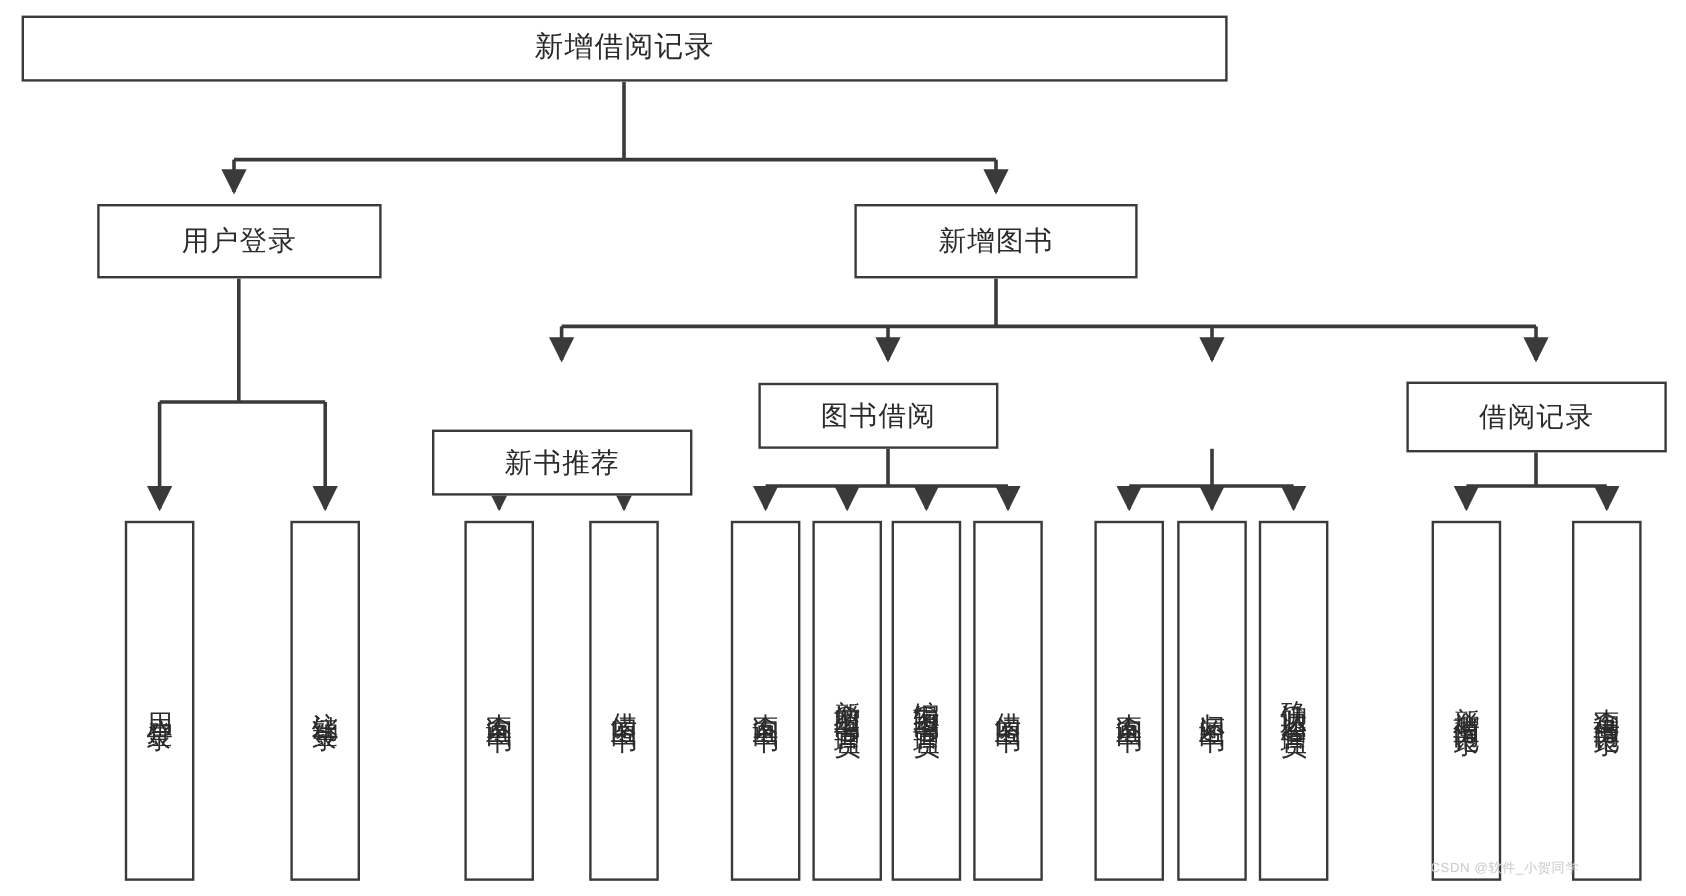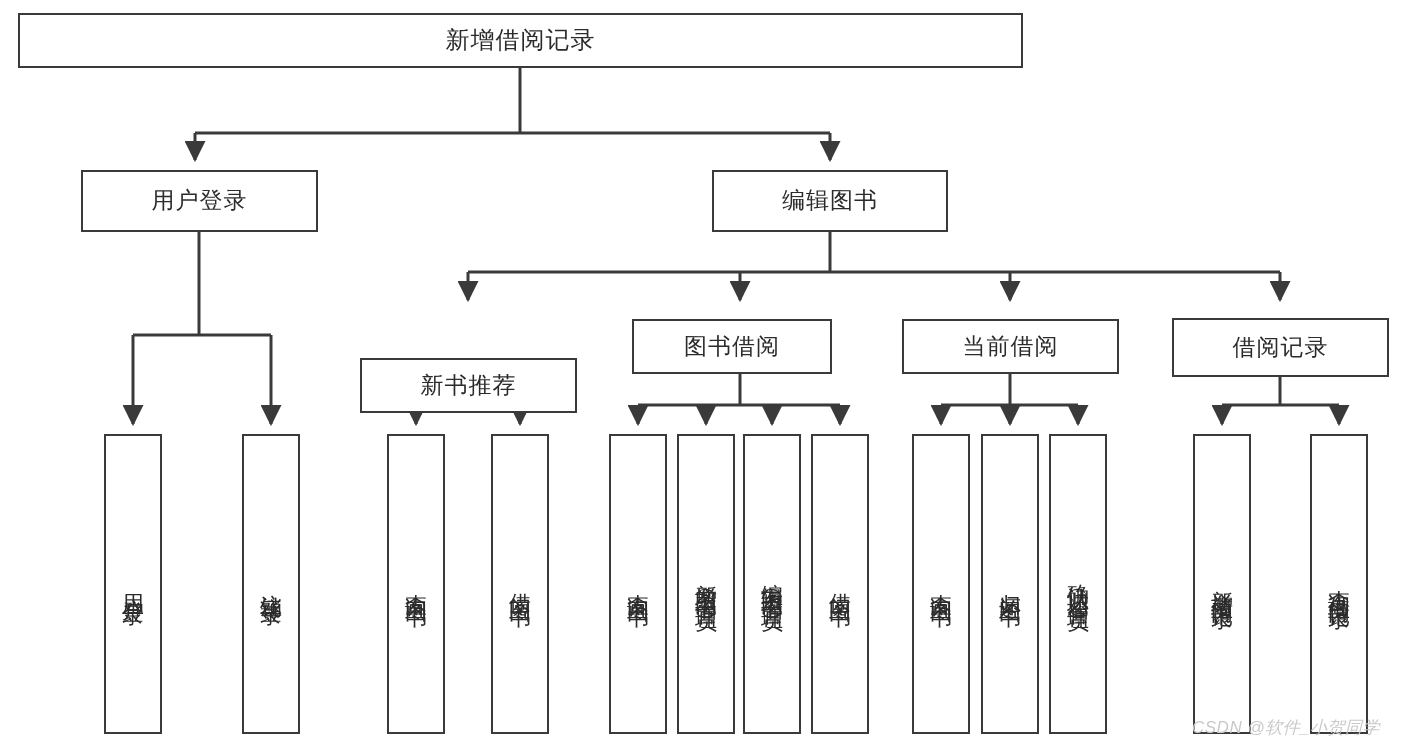--- a/index.html
+++ b/index.html
@@ -52,25 +52,24 @@
     writing-mode: vertical-rl;
     text-orientation: upright;
     letter-spacing: 4px;
     line-height: 1;
     white-space: nowrap;
     display: block;
   }
   .watermark {
     position: absolute;
     color: #c9c9c9;
-    font-size: 17px;
+    font-size: 11px;
     letter-spacing: 0.5px;
     white-space: nowrap;
     user-select: none;
-    font-style: italic;
   }
 </style>
 </head>
 <body>
 
 <div id="canvas">
 
   <svg id="connectors" viewBox="0 0 1405 747">
     <defs>
       <marker id="arrow" viewBox="0 0 10 10" refX="9" refY="5" markerWidth="7" markerHeight="7" orient="auto-start-reverse">
@@ -117,25 +116,24 @@
       <path d="M 1280 374 L 1280 405"></path>
       <path d="M 1222 405 L 1339 405"></path>
       <path d="M 1222 405 L 1222 424" marker-end="url(#arrow)"></path>
       <path d="M 1339 405 L 1339 424" marker-end="url(#arrow)"></path>
     </g>
   </svg>
 
   <div class="node root horiz" style="left:18px; top:13px; width:1005px; height:55px;">新增借阅记录</div>
 
   <div class="node horiz" style="left:81px; top:170px; width:237px; height:62px;">用户登录</div>
-  <div class="node horiz" style="left:712px; top:170px; width:236px; height:62px;">编辑图书</div>
+  <div class="node horiz" style="left:712px; top:170px; width:236px; height:62px;">新增图书</div>
 
   <div class="node horiz" style="left:360px; top:319px; width:217px; height:55px;margin-top:39px;">新书推荐</div>
   <div class="node horiz" style="left:632px; top:319px; width:200px; height:55px;">图书借阅</div>
-  <div class="node horiz" style="left:902px; top:319px; width:217px; height:55px;">当前借阅</div>
   <div class="node horiz" style="left:1172px; top:318px; width:217px; height:59px;">借阅记录</div>
 
   <div class="node leaf" style="left:104px; top:434px; width:58px; height:300px;">
     <span class="vtext">用户登录</span>
   </div>
   <div class="node leaf" style="left:242px; top:434px; width:58px; height:300px;">
     <span class="vtext">注销登录</span>
   </div>
 
   <div class="node leaf" style="left:387px; top:434px; width:58px; height:300px;">

